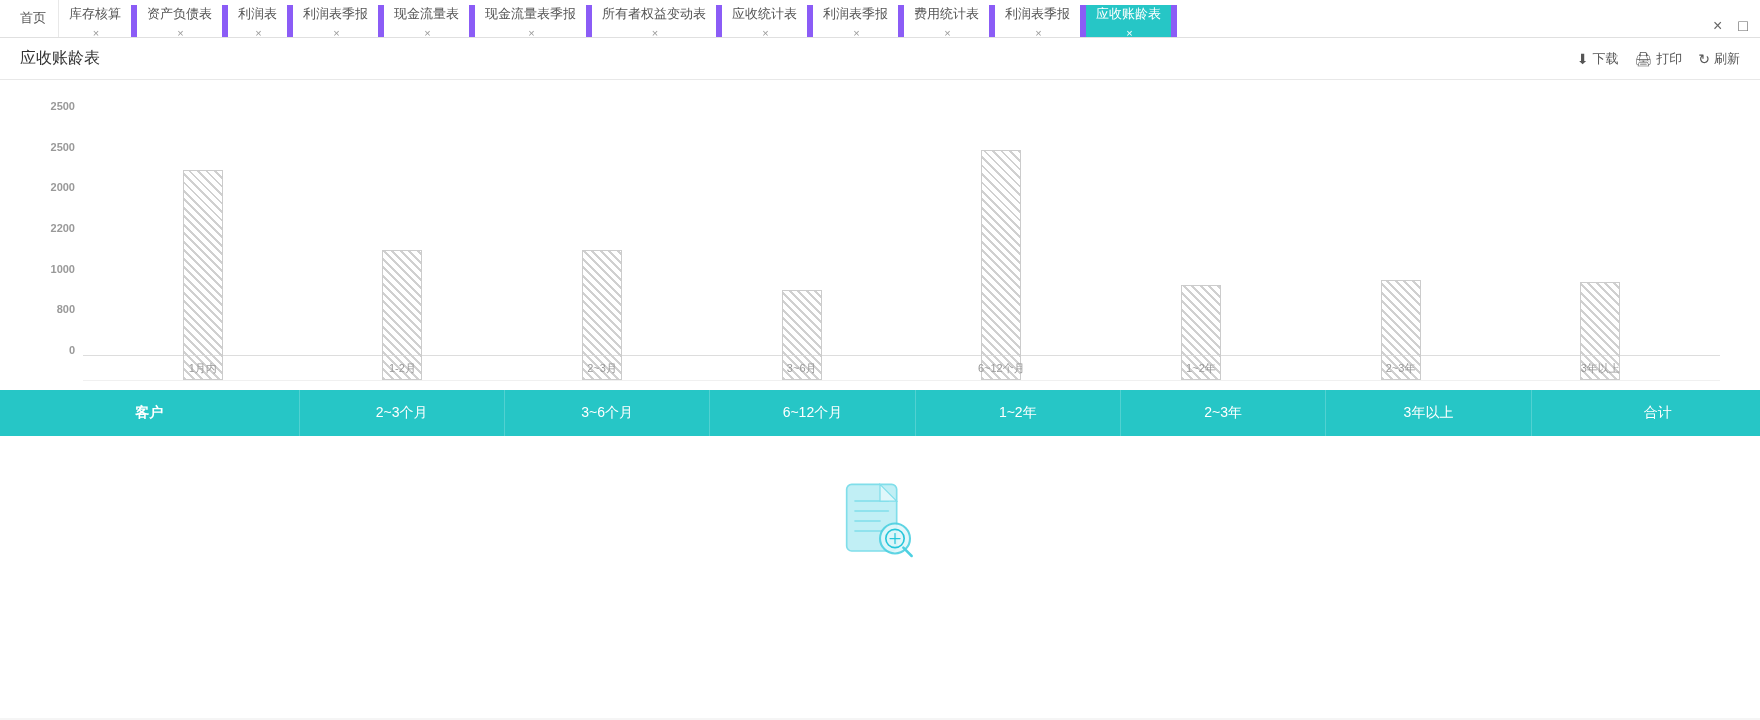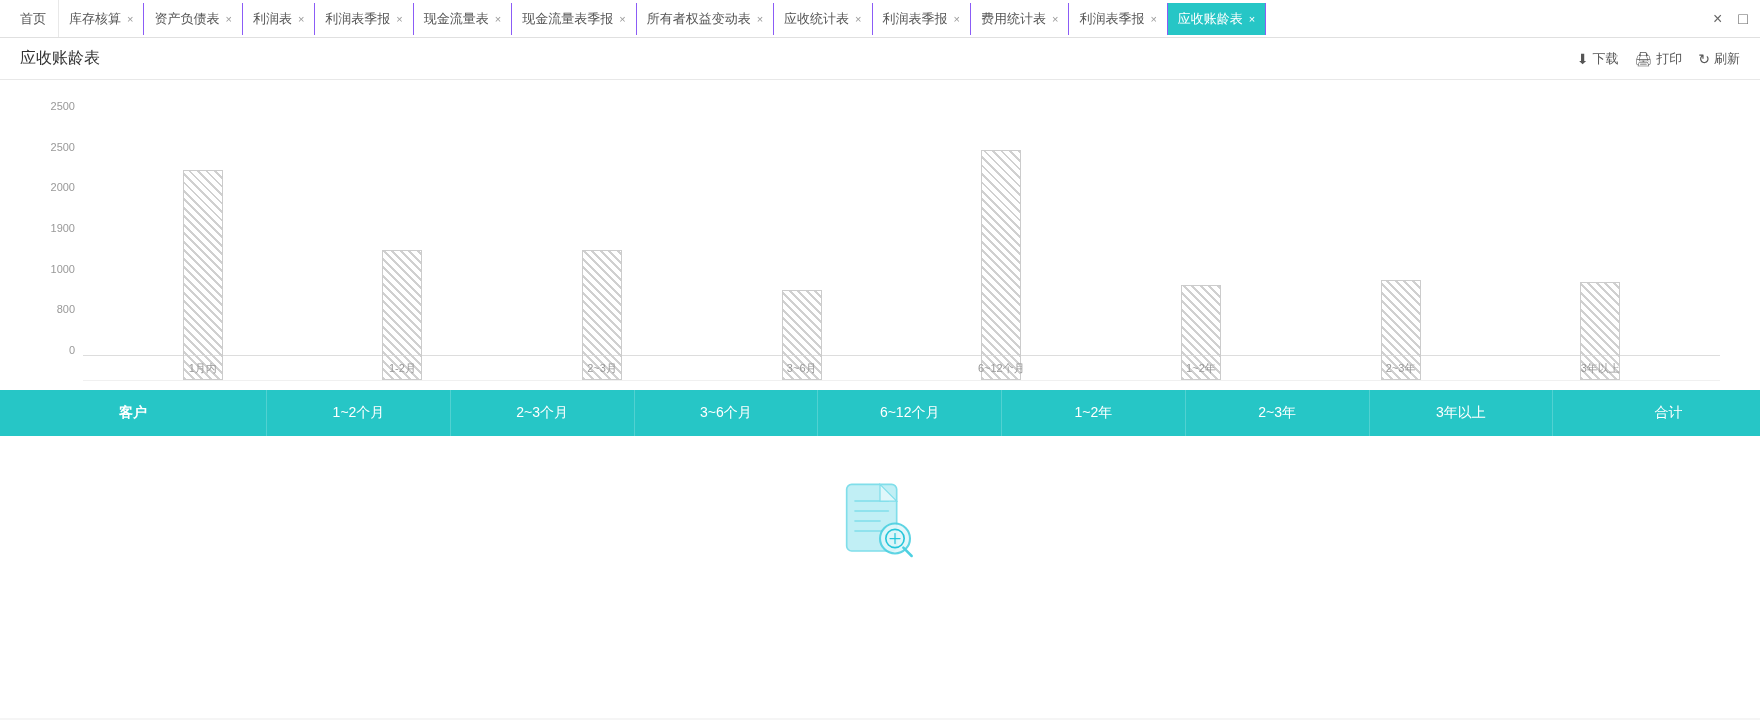--- a/index.html
+++ b/index.html
@@ -1,41 +1,42 @@
 <!DOCTYPE html>
 <html><head>
   <meta charset="utf-8">
   <style>
     * { box-sizing: border-box; margin: 0; padding: 0; }
     body { font-family: 'Microsoft YaHei', 'PingFang SC', sans-serif; font-size: 13px; background: #f5f5f5; color: #333; }
 
     
     .tab-bar {
       display: flex;
-      align-items: center;
+      align-items: flex-end;
       background: #fff;
       border-bottom: 1px solid #e0e0e0;
       height: 38px;
       padding: 0 8px;
       overflow-x: auto;
       white-space: nowrap;
       position: relative;
     }
     .tab-bar::-webkit-scrollbar { height: 3px; }
     .tab-item {
       display: inline-flex;
       align-items: center;
       padding: 0 10px;
       height: 32px;
       cursor: pointer;
       font-size: 13px;
       color: #555;
-      border-right: 1px solid #8b5cf6;
+      border-right: 6px solid #8b5cf6;
       gap: 4px;
       flex-shrink: 0;
+      flex-direction: column;
     }
     .tab-item.active {
       background: #26c6c6;
       color: #fff;
     }
     .tab-item .close-icon {
       font-size: 11px;
       color: #999;
       margin-left: 2px;
     }
@@ -119,20 +120,21 @@
       justify-content: space-between;
       height: 100%;
       padding-bottom: 24px;
       margin-right: 8px;
     }
     .y-label {
       font-size: 11px;
       color: #999;
       text-align: right;
       min-width: 35px;
+      font-weight: bold;
     }
     .chart-body {
       flex: 1;
       position: relative;
     }
     .chart-grid {
       position: absolute;
       top: 0;
       left: 0;
       right: 0;
@@ -317,21 +319,21 @@
 
 <div class="main-content">
 
   <div class="chart-area">
     <div class="bar-chart-container">
 
       <div class="chart-y-axis">
         <span class="y-label">2500</span>
         <span class="y-label">2500</span>
         <span class="y-label">2000</span>
-        <span class="y-label">1900</span>
+        <span class="y-label">2200</span>
         <span class="y-label">1000</span>
         <span class="y-label">800</span>
         <span class="y-label">0</span>
       </div>
 
       <div class="chart-body">
 
         <div class="chart-grid">
           <div class="grid-line" style="top: 0%;"></div>
           <div class="grid-line" style="top: 16.6%;"></div>
@@ -387,21 +389,20 @@
           <span class="x-label">1~2年</span>
           <span class="x-label">2~3年</span>
           <span class="x-label">3年以上</span>
         </div>
       </div>
     </div>
   </div>
 
   <div class="table-header">
     <div class="table-header-cell">客户</div>
-    <div class="table-header-cell">1~2个月</div>
     <div class="table-header-cell">2~3个月</div>
     <div class="table-header-cell">3~6个月</div>
     <div class="table-header-cell">6~12个月</div>
     <div class="table-header-cell">1~2年</div>
     <div class="table-header-cell">2~3年</div>
     <div class="table-header-cell">3年以上</div>
     <div class="table-header-cell">合计</div>
   </div>
 
   <div class="empty-state">

